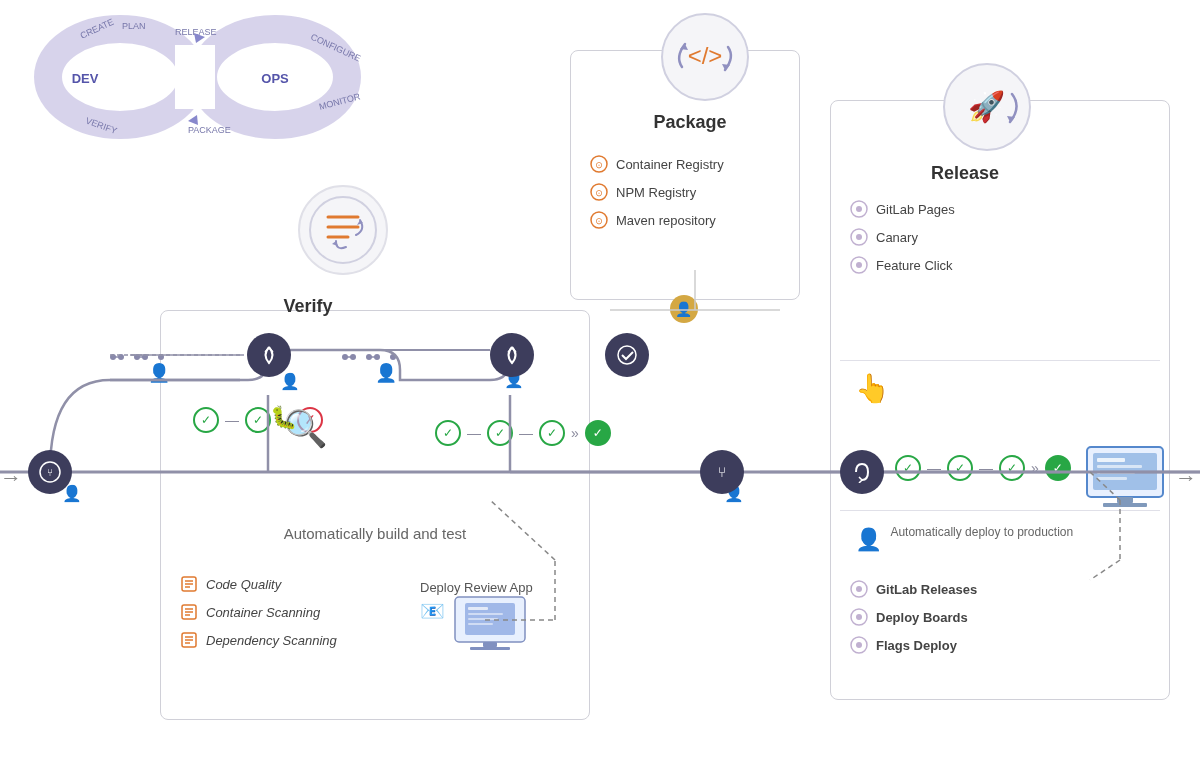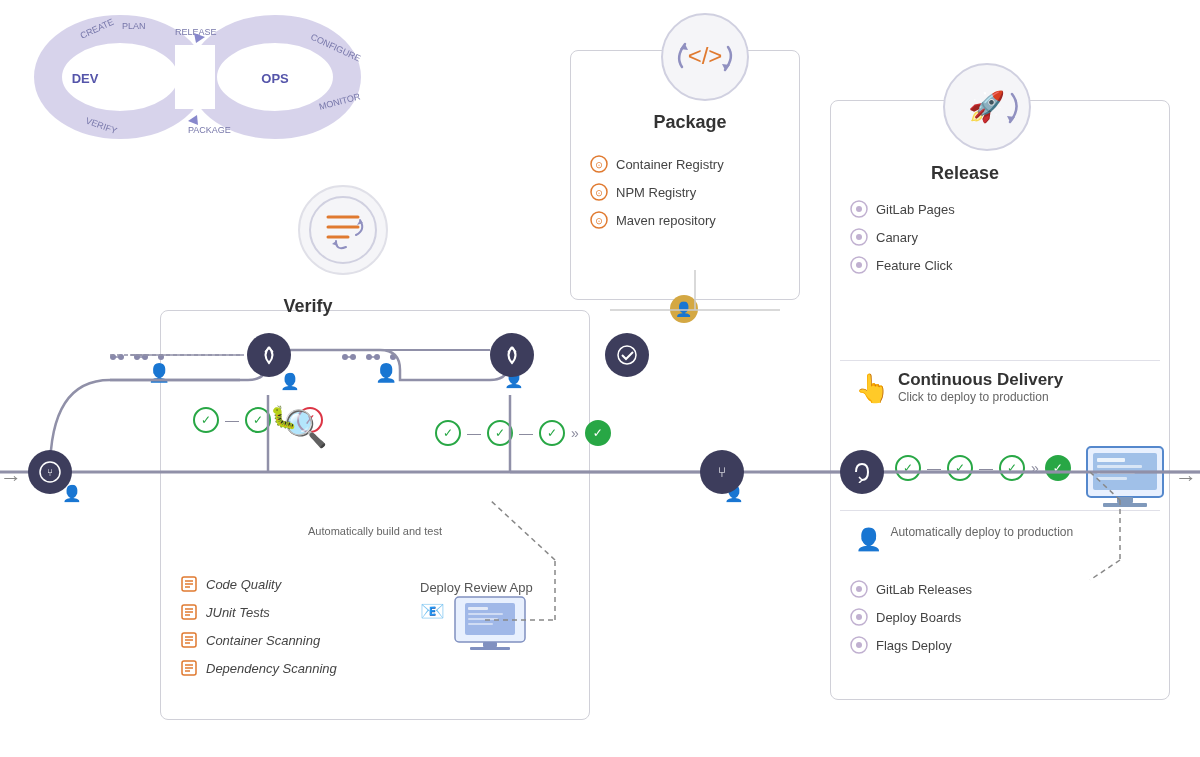--- a/index.html
+++ b/index.html
@@ -71,21 +71,21 @@
 
     
     .section-title {
       font-size: 18px;
       font-weight: 700;
       color: #333;
       text-align: center;
     }
 
     .section-subtitle {
-      font-size: 11px;
+      font-size: 15px;
       color: #666;
       text-align: center;
     }
 
     
     .feature-list {
       list-style: none;
       padding: 0;
     }
 
@@ -383,34 +383,30 @@
             <circle cx="9" cy="9" r="8" fill="none" stroke="#c0b0d0" stroke-width="1.5"></circle>
             <circle cx="9" cy="9" r="3" fill="#c0b0d0"></circle>
           </svg>
         <span>Feature Click</span>
       </li>
     </ul>
   </div>
 
   <div style="position:absolute; left:855px; top:370px; display:flex; align-items:flex-start; gap:8px;">
     <div style="font-size:28px; color:#cc3322; margin-top:2px;">👆</div>
-    <div>
-      <div class="cd-label">Continuous Delivery</div>
-      <div class="cd-sublabel">Click to deploy to production</div>
-    </div>
   </div>
 
   <div style="position:absolute; left:855px; top:525px; display:flex; align-items:flex-start; gap:8px;">
     <div style="font-size:22px; color:#c0b0d0; margin-top:2px;">👤</div>
     <div>
       <div class="cd-sublabel">Automatically deploy to production</div>
     </div>
   </div>
 
-  <div style="position:absolute; left:850px; top:575px;">
+  <div style="position:absolute; left:850px; top:575px;font-weight:bold;">
     <ul class="feature-list">
       <li>
         <svg width="18" height="18" viewBox="0 0 18 18">
             <circle cx="9" cy="9" r="8" fill="none" stroke="#c0b0d0" stroke-width="1.5"></circle>
             <circle cx="9" cy="9" r="3" fill="#c0b0d0"></circle>
           </svg>
         <span>GitLab Releases</span>
       </li>
       <li>
         <svg width="18" height="18" viewBox="0 0 18 18">
@@ -436,29 +432,20 @@
   <div style="position:absolute; left:180px; top:570px;font-style:italic;">
     <ul class="feature-list">
       <li>
         <svg width="18" height="18" viewBox="0 0 18 18">
             <rect x="2" y="2" width="14" height="14" rx="2" fill="none" stroke="#e07a30" stroke-width="1.5"></rect>
             <line x1="5" y1="6" x2="13" y2="6" stroke="#e07a30" stroke-width="1.5"></line>
             <line x1="5" y1="9" x2="13" y2="9" stroke="#e07a30" stroke-width="1.5"></line>
             <line x1="5" y1="12" x2="10" y2="12" stroke="#e07a30" stroke-width="1.5"></line>
           </svg>
         <span>Code Quality</span>
-      </li>
-      <li>
-        <svg width="18" height="18" viewBox="0 0 18 18">
-            <rect x="2" y="2" width="14" height="14" rx="2" fill="none" stroke="#e07a30" stroke-width="1.5"></rect>
-            <line x1="5" y1="6" x2="13" y2="6" stroke="#e07a30" stroke-width="1.5"></line>
-            <line x1="5" y1="9" x2="13" y2="9" stroke="#e07a30" stroke-width="1.5"></line>
-            <line x1="5" y1="12" x2="10" y2="12" stroke="#e07a30" stroke-width="1.5"></line>
-          </svg>
-        <span>JUnit Tests</span>
       </li>
       <li>
         <svg width="18" height="18" viewBox="0 0 18 18">
             <rect x="2" y="2" width="14" height="14" rx="2" fill="none" stroke="#e07a30" stroke-width="1.5"></rect>
             <line x1="5" y1="6" x2="13" y2="6" stroke="#e07a30" stroke-width="1.5"></line>
             <line x1="5" y1="9" x2="13" y2="9" stroke="#e07a30" stroke-width="1.5"></line>
             <line x1="5" y1="12" x2="10" y2="12" stroke="#e07a30" stroke-width="1.5"></line>
           </svg>
         <span>Container Scanning</span>
       </li>

